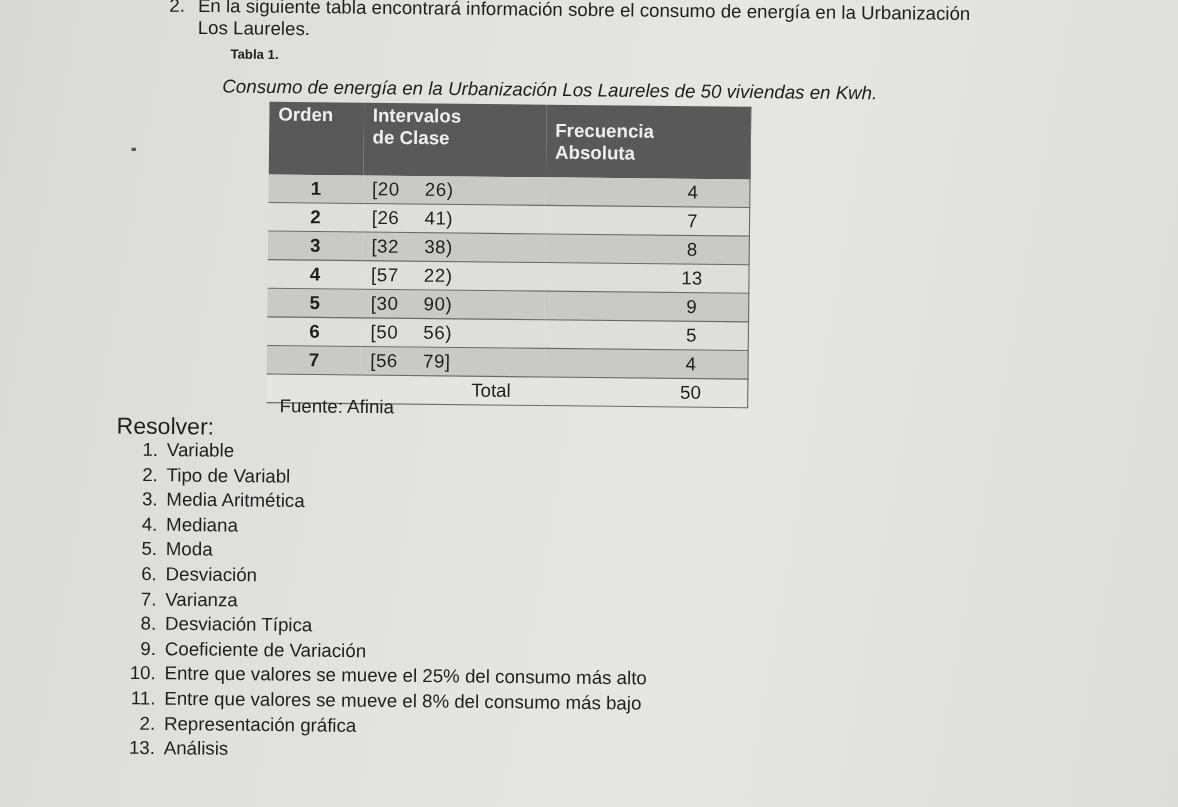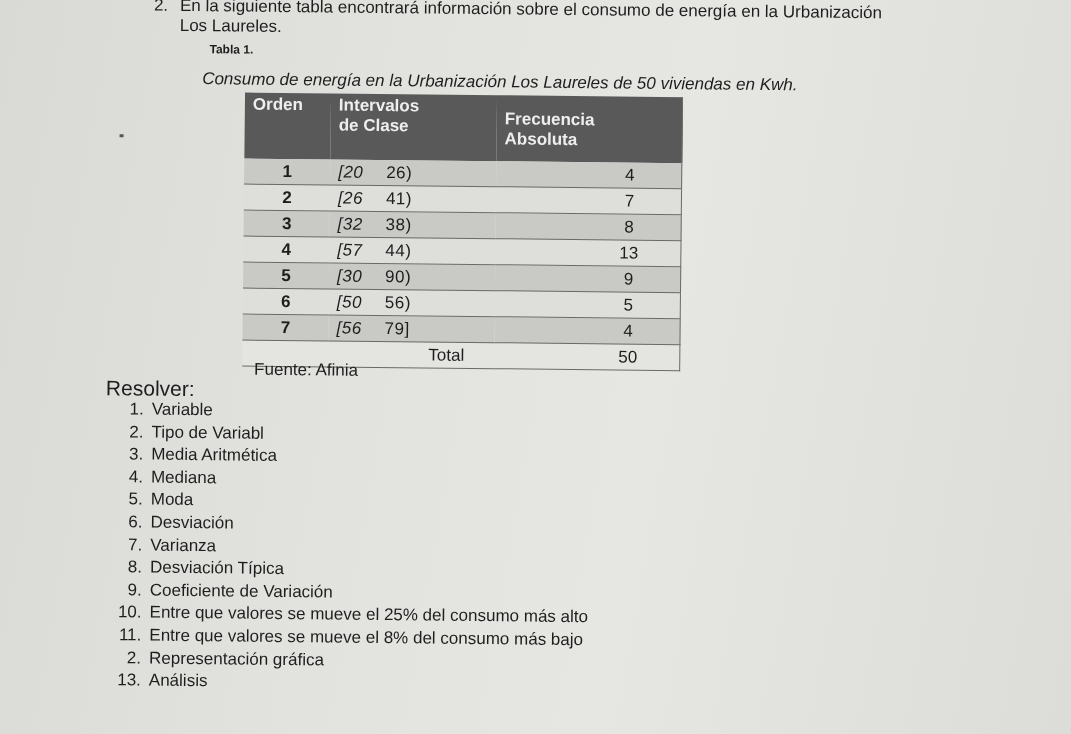--- a/index.html
+++ b/index.html
@@ -79,21 +79,21 @@
       line-height: 25px;
     }
     .freq-table tr.odd td { background: #c9c9c6; }
     .freq-table tr.even td { background: #dededb; }
     .freq-table tr.total td { background: #e4e4e1; border-bottom: 1.5px solid #6a6a6a; }
     .freq-table td.orden { width: 70px; text-align: center; font-weight: bold; }
     .freq-table td.intervalo { width: 150px; letter-spacing: 0.5px; }
     .freq-table td.freq { text-align: center; padding-left: 90px; }
     .freq-table td.total-label { text-align: right; padding-right: 30px; }
     .freq-table td.right-border, .freq-table th.right-border { border-right: 1.5px solid #6a6a6a; }
-    .freq-table .iv-a { display: inline-block; width: 48px; font-style: italic; }
+    .freq-table .iv-a { display: inline-block; width: 48px; }
     .fuente {
       position: absolute;
       left: 258px;
       top: 357px;
       font-size: 17px;
     }
     .resolver {
       position: absolute;
       left: 110px;
       top: 375px;
@@ -160,21 +160,21 @@
         <td class="intervalo"><span class="iv-a">[26</span><span>41)</span></td>
         <td class="freq right-border">7</td>
       </tr>
       <tr class="odd">
         <td class="orden">3</td>
         <td class="intervalo"><span class="iv-a">[32</span><span>38)</span></td>
         <td class="freq right-border">8</td>
       </tr>
       <tr class="even">
         <td class="orden">4</td>
-        <td class="intervalo"><span class="iv-a">[57</span><span>44)</span></td>
+        <td class="intervalo"><span class="iv-a">[57</span><span>22)</span></td>
         <td class="freq right-border">13</td>
       </tr>
       <tr class="odd">
         <td class="orden">5</td>
         <td class="intervalo"><span class="iv-a">[30</span><span>90)</span></td>
         <td class="freq right-border">9</td>
       </tr>
       <tr class="even">
         <td class="orden">6</td>
         <td class="intervalo"><span class="iv-a">[50</span><span>56)</span></td>

